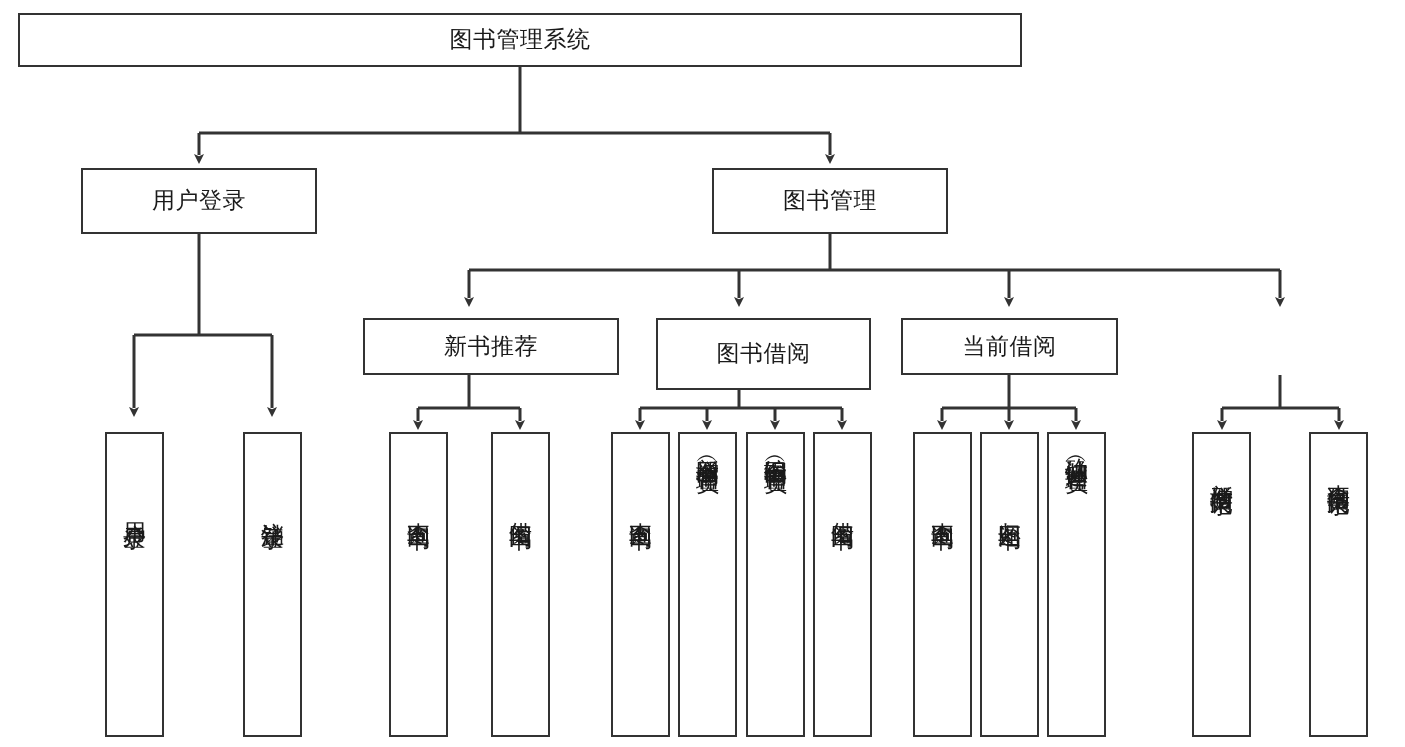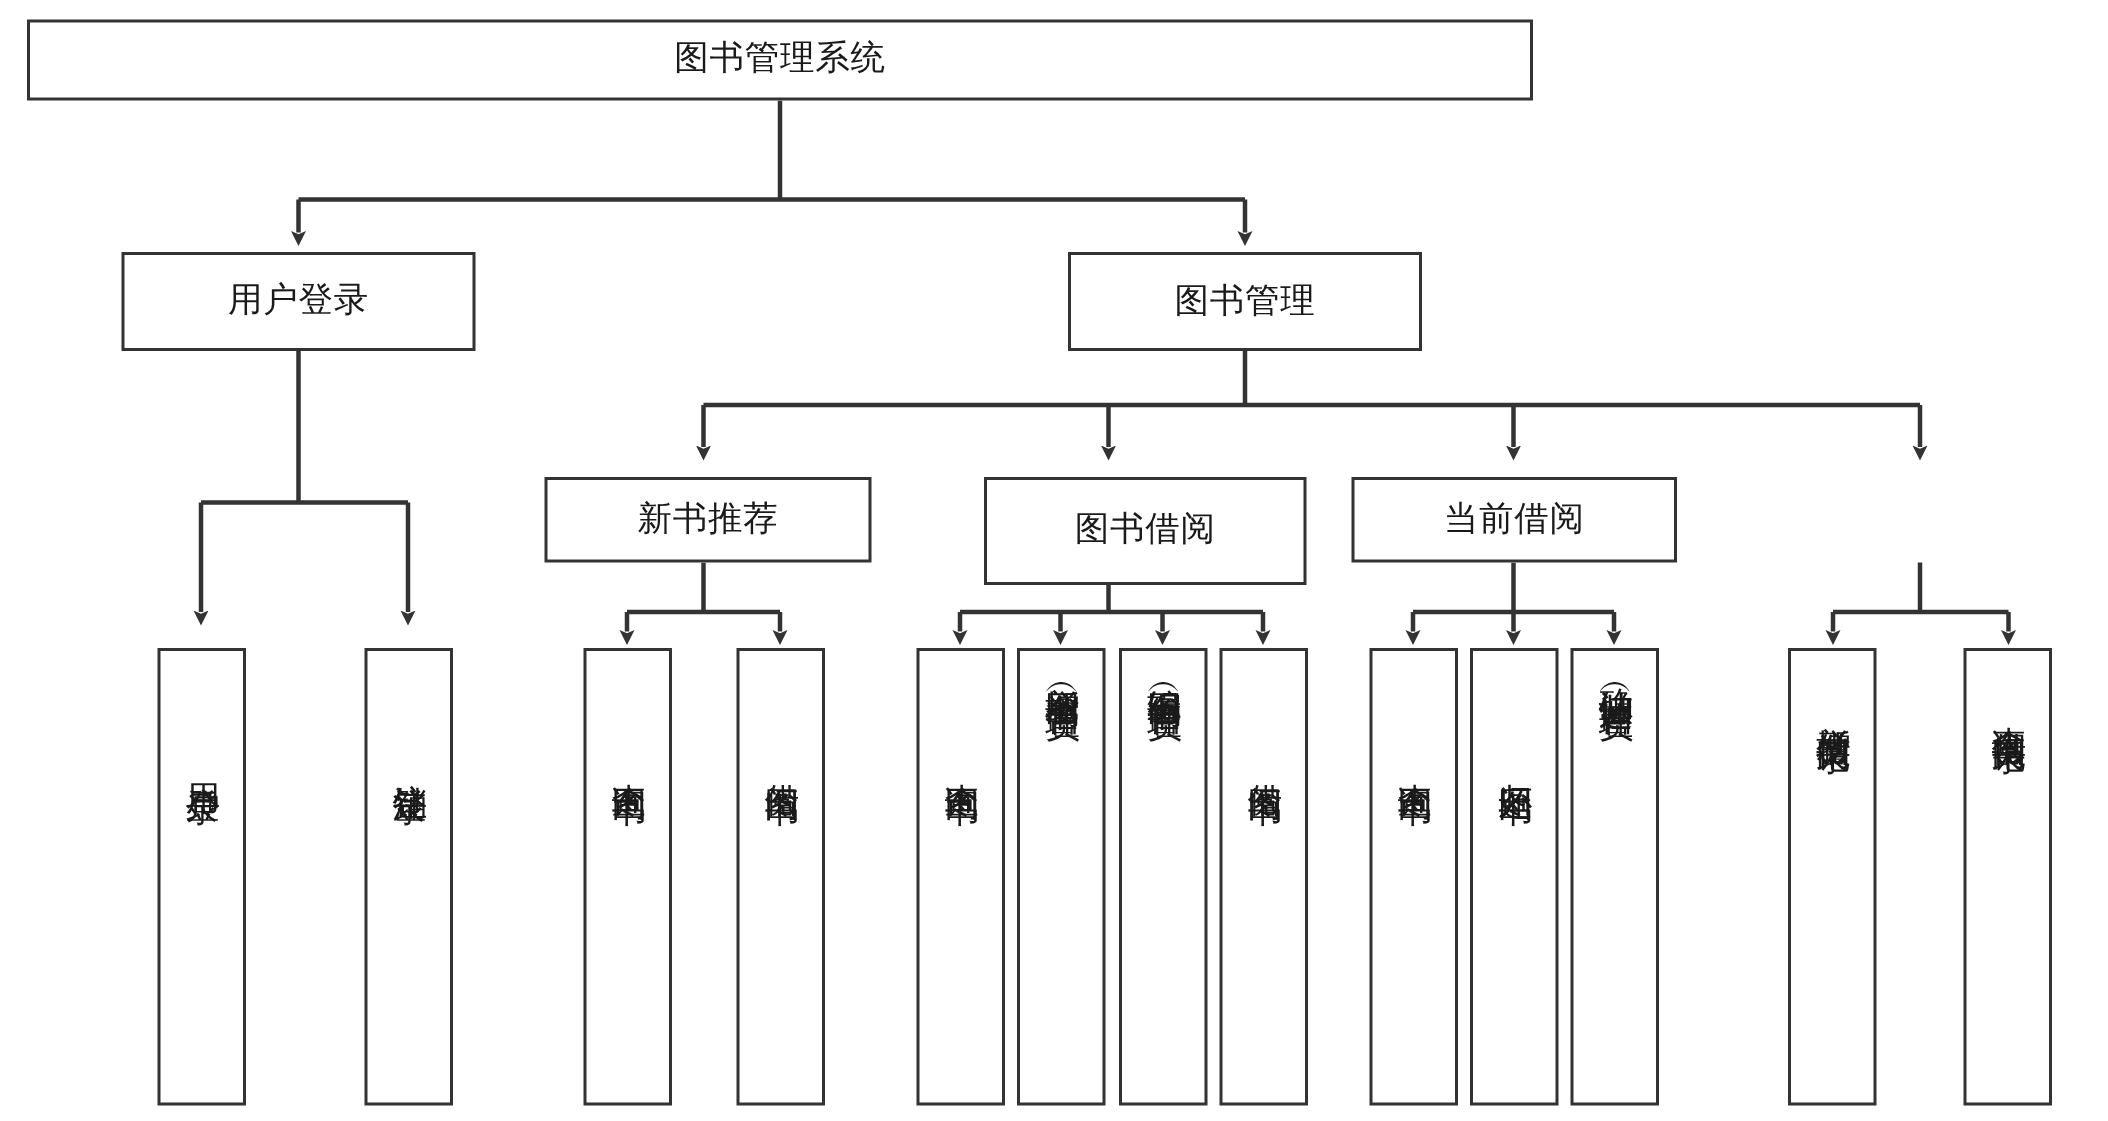--- a/index.html
+++ b/index.html
@@ -119,25 +119,25 @@
     </g>
   </svg>
 
   <div class="node horiz" style="left:18px; top:13px; width:1004px; height:54px;">
     <span>图书管理系统</span>
   </div>
 
   <div class="node horiz" style="left:81px; top:168px; width:236px; height:66px;">
     <span>用户登录</span>
   </div>
-  <div class="node horiz" style="left:712px; top:168px; width:236px; height:66px;font-family:Liberation Serif, serif;">
+  <div class="node horiz" style="left:712px; top:168px; width:236px; height:66px;">
     <span>图书管理</span>
   </div>
 
-  <div class="node horiz" style="left:363px; top:318px; width:218px; height:57px;">
+  <div class="node horiz" style="left:363px; top:318px; width:256px; height:57px;">
     <span>新书推荐</span>
   </div>
   <div class="node horiz" style="left:656px; top:318px; width:215px; height:72px;">
     <span>图书借阅</span>
   </div>
   <div class="node horiz" style="left:901px; top:318px; width:217px; height:57px;">
     <span>当前借阅</span>
   </div>
 
   <div class="node vert" style="left:105px; top:432px; width:59px; height:305px; padding-top:70px;">

